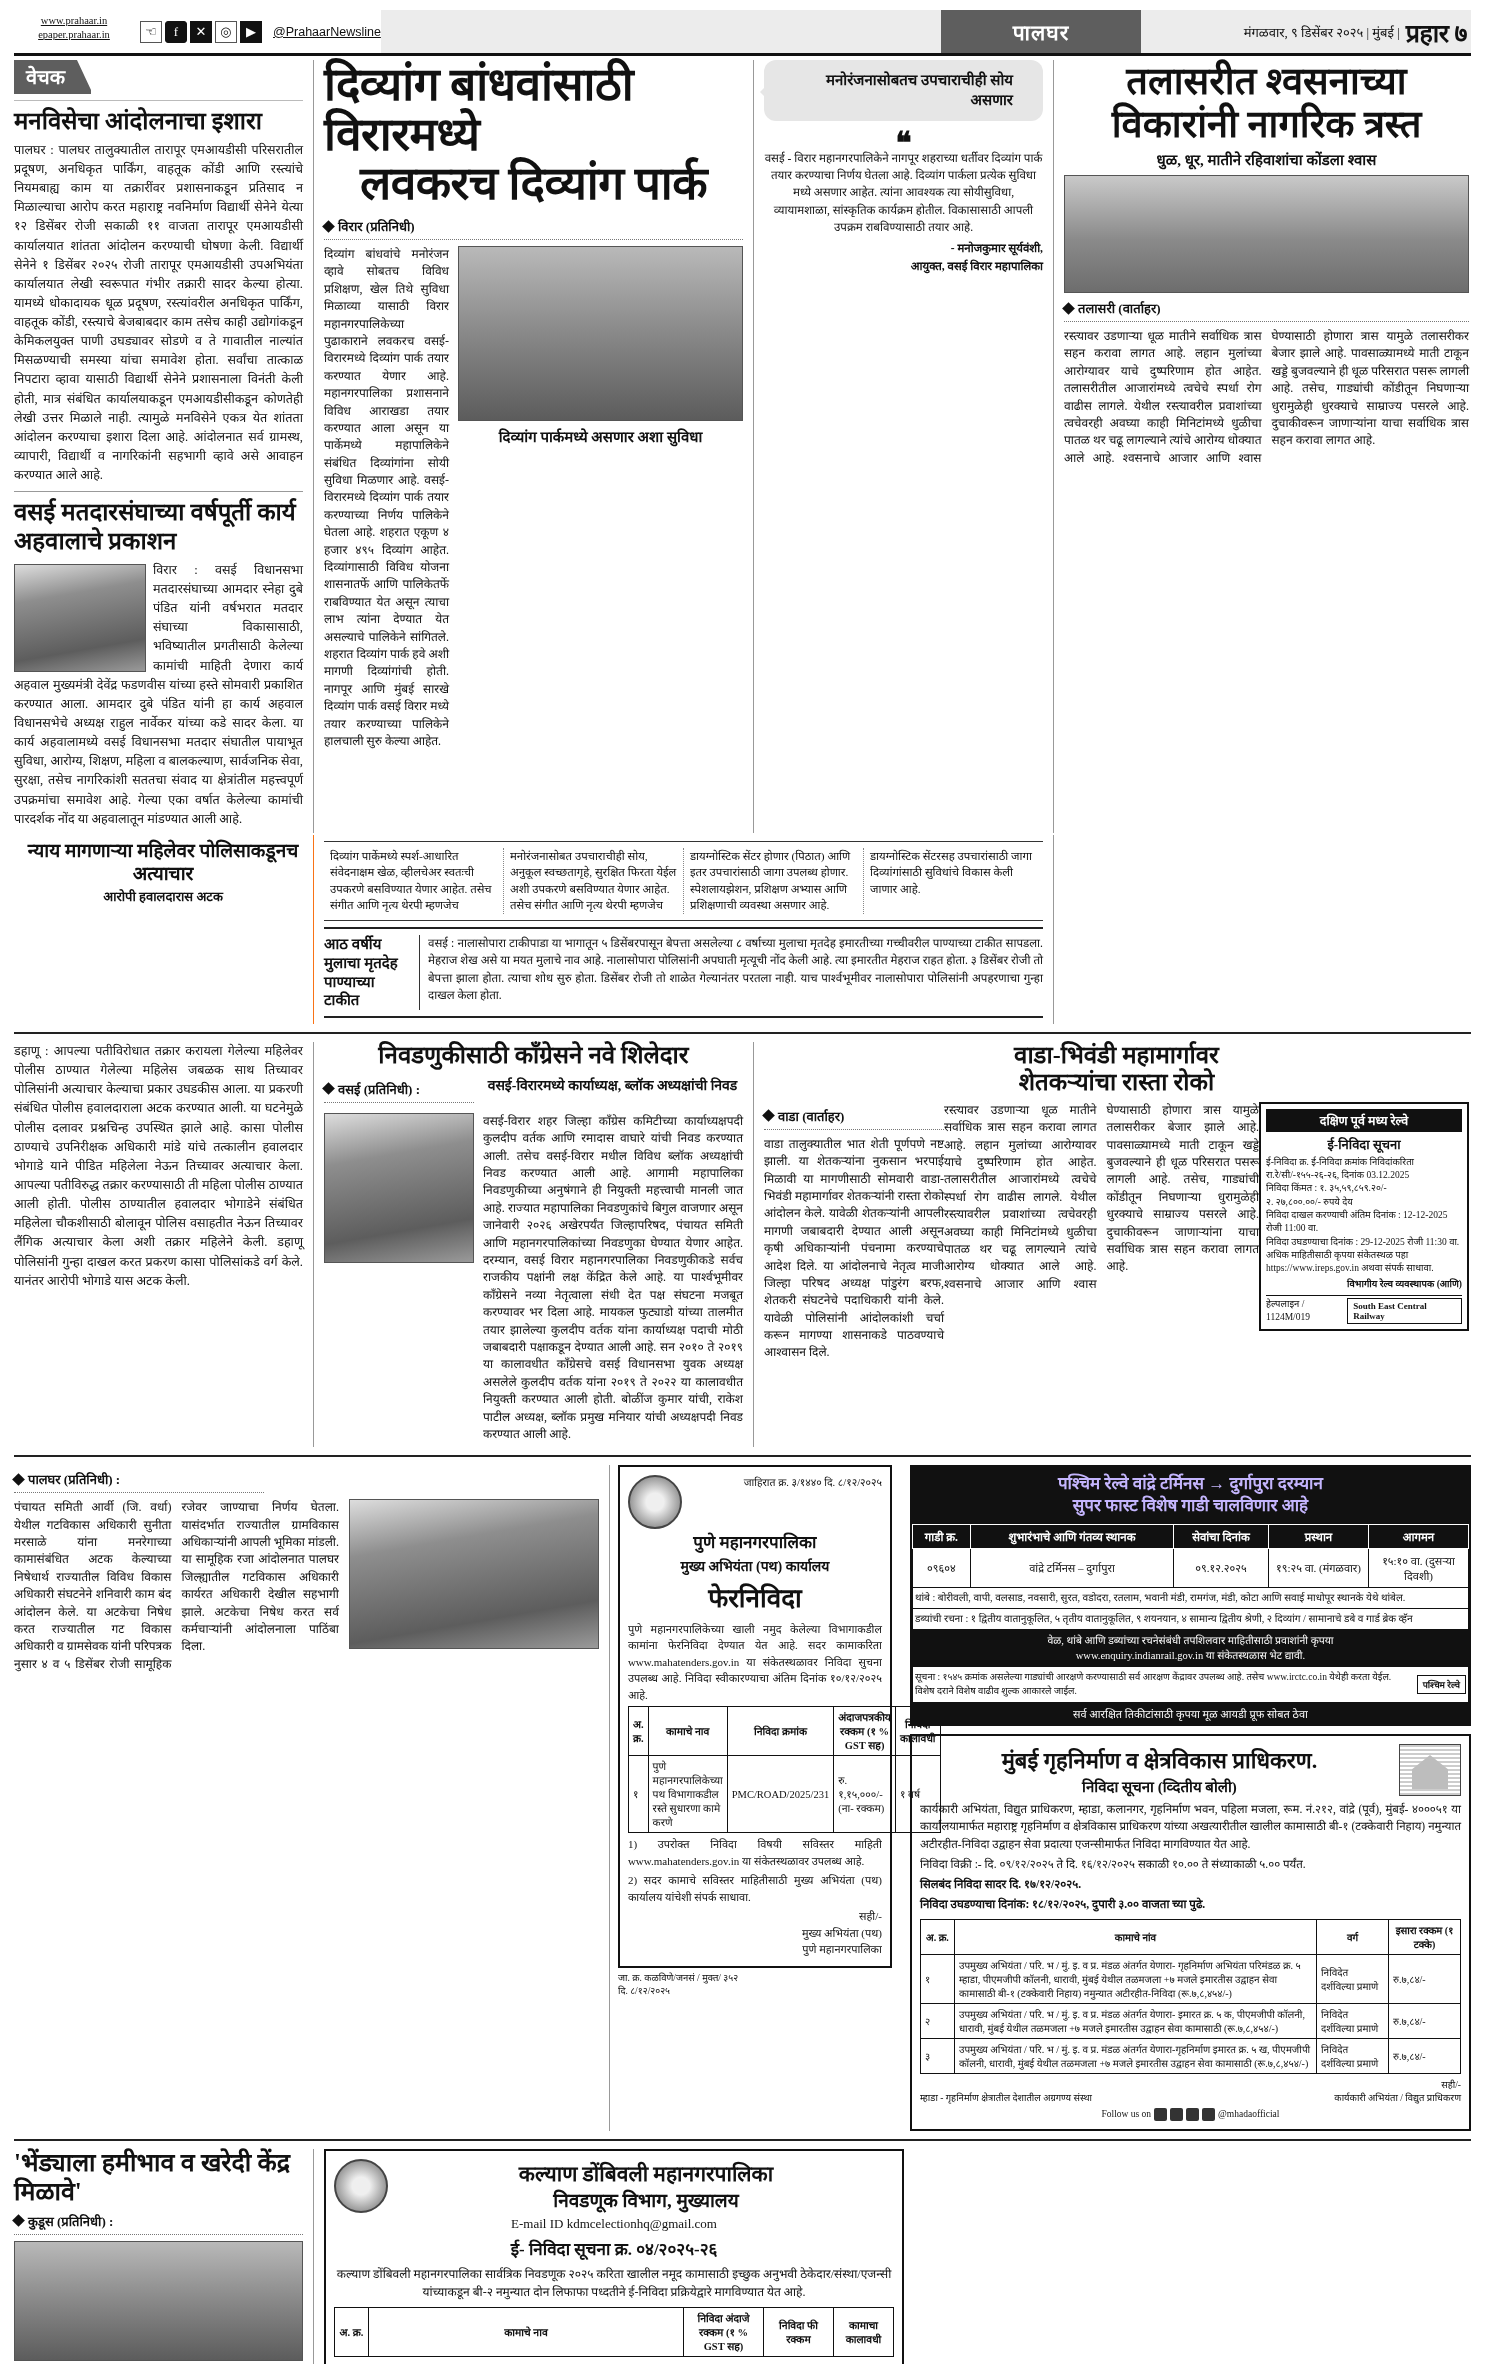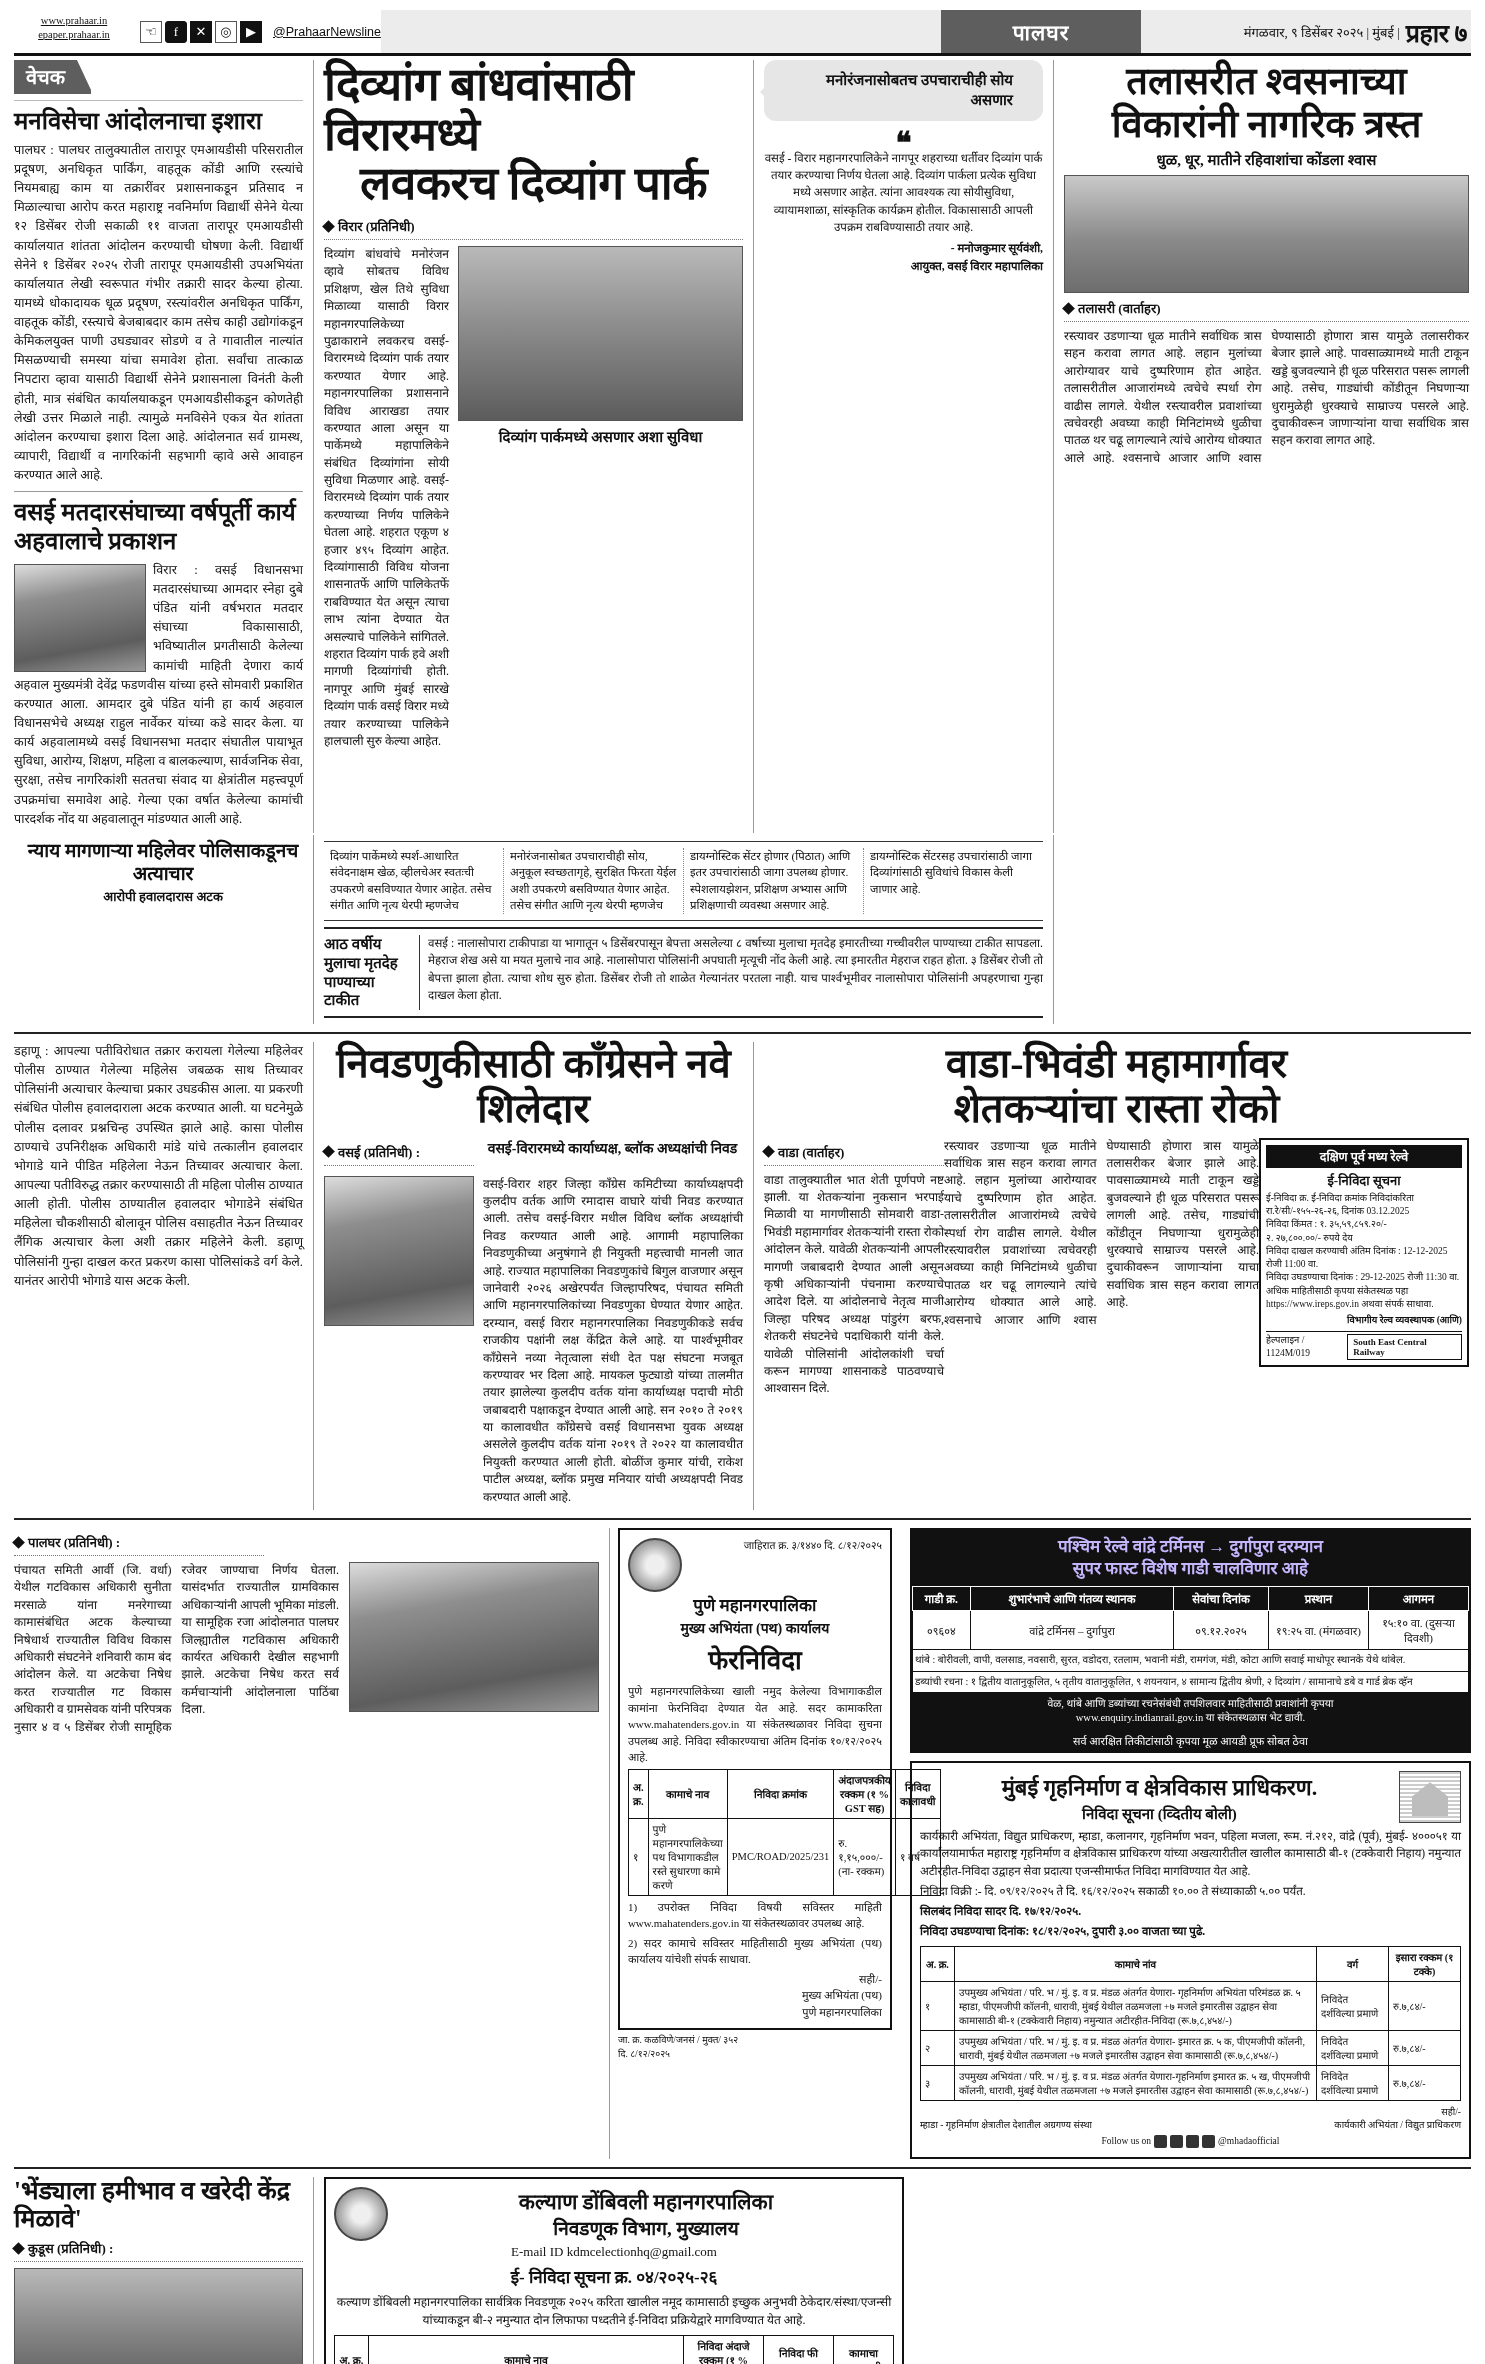--- a/index.html
+++ b/index.html
@@ -35,21 +35,21 @@
   .c3 { width:300px; padding:0 10px; border-right:1px solid #999; }
   .c4 { width:415px; padding-left:10px; }
 
   .tag { display:inline-block; background:#5e5e5e; color:#fff; font-size:20px; font-weight:bold;
          padding:3px 26px 4px 12px; margin-bottom:6px; position:relative; }
   .tag:after { content:""; position:absolute; right:0; top:0; border-top:30px solid #fff; border-left:14px solid transparent; }
   .tagbar { border-bottom:1px solid #bbb; margin-bottom:6px; height:1px; }
 
   h2.hl { font-size:24px; font-weight:bold; line-height:1.2; margin-bottom:5px; font-family:"Liberation Serif",serif; }
   h1.hl-big { font-size:46px; font-weight:bold; line-height:1.08; letter-spacing:-0.5px; }
-  h1.hl-med { font-size:40px; font-weight:bold; line-height:1.12; }
+  h1.hl-med { font-size:24px; font-weight:bold; line-height:1.12; }
   h1.hl-lg { font-size:38px; font-weight:bold; line-height:1.12; }
   h2.hl-sm { font-size:19px; font-weight:bold; line-height:1.22; }
 
   p.body { font-size:12.6px; line-height:1.52; text-align:justify; margin-bottom:4px; }
   p.body.tight { font-size:12px; line-height:1.45; }
 
   .byline { font-size:13px; font-weight:bold; margin:5px 0 4px; display:flex; align-items:center; gap:5px; }
   .byline .dia { width:9px; height:9px; background:#111; transform:rotate(45deg); display:inline-block; }
   .byline-rule { border-bottom:1px dotted #777; margin-bottom:6px; }
 
@@ -391,20 +391,24 @@
             <td>१९:२५ वा. (मंगळवार)</td>
             <td>१५:१० वा. (दुसऱ्या दिवशी)</td>
           </tr>
             </tbody>
         </table>
         <div class="rail-note">थांबे : बोरीवली, वापी, वलसाड, नवसारी, सुरत, वडोदरा, रतलाम, भवानी मंडी, रामगंज, मंडी, कोटा आणि सवाई माधोपूर स्थानके येथे थांबेल.</div>
         <div class="rail-note">डब्यांची रचना : १ द्वितीय वातानुकूलित, ५ तृतीय वातानुकूलित, ९ शयनयान, ४ सामान्य द्वितीय श्रेणी, २ दिव्यांग / सामानाचे डबे व गार्ड ब्रेक व्हॅन</div>
         <div class="rail-strip">
           <div>वेळ, थांबे आणि डब्यांच्या रचनेसंबंधी तपशिलवार माहितीसाठी प्रवाशांनी कृपया</div>
           <div>www.enquiry.indianrail.gov.in या संकेतस्थळास भेट द्यावी.</div>
+        </div>
+        <div class="rail-foot">
+          <span class="tiny" style="flex:1">सूचना : १५४५ क्रमांक असलेल्या गाड्यांची आरक्षणे करण्यासाठी सर्व आरक्षण केंद्रावर उपलब्ध आहे. तसेच www.irctc.co.in येथेही करता येईल. विशेष दराने विशेष वाढीव शुल्क आकारले जाईल.</span>
+          <span class="rail-logo">पश्चिम रेल्वे</span>
         </div>
         <div class="blackbar">सर्व आरक्षित तिकीटांसाठी कृपया मूळ आयडी प्रूफ सोबत ठेवा</div>
       </div>
 
       <div style="border:2px solid #111;margin-top:8px;padding:8px;">
         <div style="display:flex;align-items:flex-start;justify-content:space-between;">
           <div style="flex:1;">
             <div style="text-align:center;font-size:22px;font-weight:bold;">मुंबई गृहनिर्माण व क्षेत्रविकास प्राधिकरण.</div>
             <div style="text-align:center;font-size:15px;font-weight:bold;margin-top:2px;">निविदा सूचना (व्दितीय बोली)</div>
           </div>

